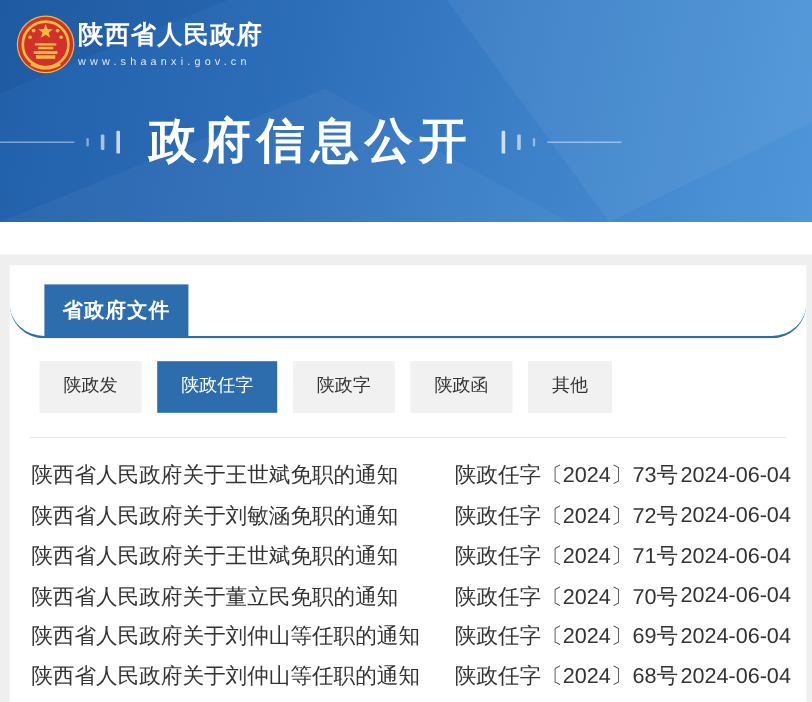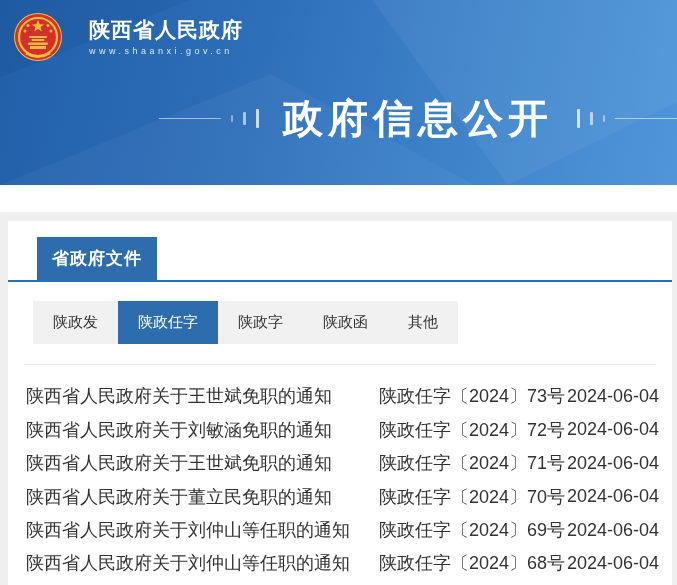--- a/index.html
+++ b/index.html
@@ -33,36 +33,36 @@
     clip-path: polygon(0 0, 28% 0, 0 42%);
   }
 
   .logo-row {
     position: absolute;
     top: 12px; left: 13px;
     display: flex; align-items: center;
     z-index: 2;
   }
   .emblem { width: 50px; height: 50px; flex: 0 0 50px; }
-  .site-text { margin-left: 26px; color: #ffffff; }
+  .site-text { margin-left: 2px; color: #ffffff; }
   .site-name {
     font-size: 21px; font-weight: bold; letter-spacing: 1px;
     line-height: 1.1;
   }
   .site-url {
     margin-top: 5px;
     font-size: 9px; letter-spacing: 3.5px;
     color: rgba(255,255,255,0.85);
     text-transform: lowercase;
   }
 
   .banner-title-row {
     position: absolute;
     top: 96px; left: 0; right: 0;
-    display: flex; align-items: center; justify-content: flex-end;
+    display: flex; align-items: center; justify-content: flex-start;
     gap: 10px;
     z-index: 2;
   }
   .banner-title {
     font-size: 40px; font-weight: bold; color: #ffffff;
     letter-spacing: 5px;
     margin: 0 14px;
     line-height: 1.1;
   }
   .deco-line { width: 62px; height: 1px; background: rgba(255,255,255,0.55); }
@@ -81,34 +81,36 @@
   .card {
     background: #ffffff;
     height: 364px;
     overflow: hidden;
   }
 
   
   .tabbar {
     padding: 16px 0 0 29px;
     border-bottom: 2px solid #2d6dad;
+    border-radius: 29px;
   }
   .section-tab {
     display: inline-block;
     background: #2d6dad;
     color: #ffffff;
     font-size: 17px; font-weight: bold;
     letter-spacing: 1px;
     padding: 10px 15px;
     cursor: pointer;
   }
 
   
   .subtabs {
     display: flex;
+    gap: 13px;
     margin: 19px 0 0 25px;
   }
   .subtab {
     border: none;
     background: #f1f1f1;
     color: #333333;
     font-size: 15px;
     font-family: inherit;
     padding: 12px 20px;
     cursor: pointer;

